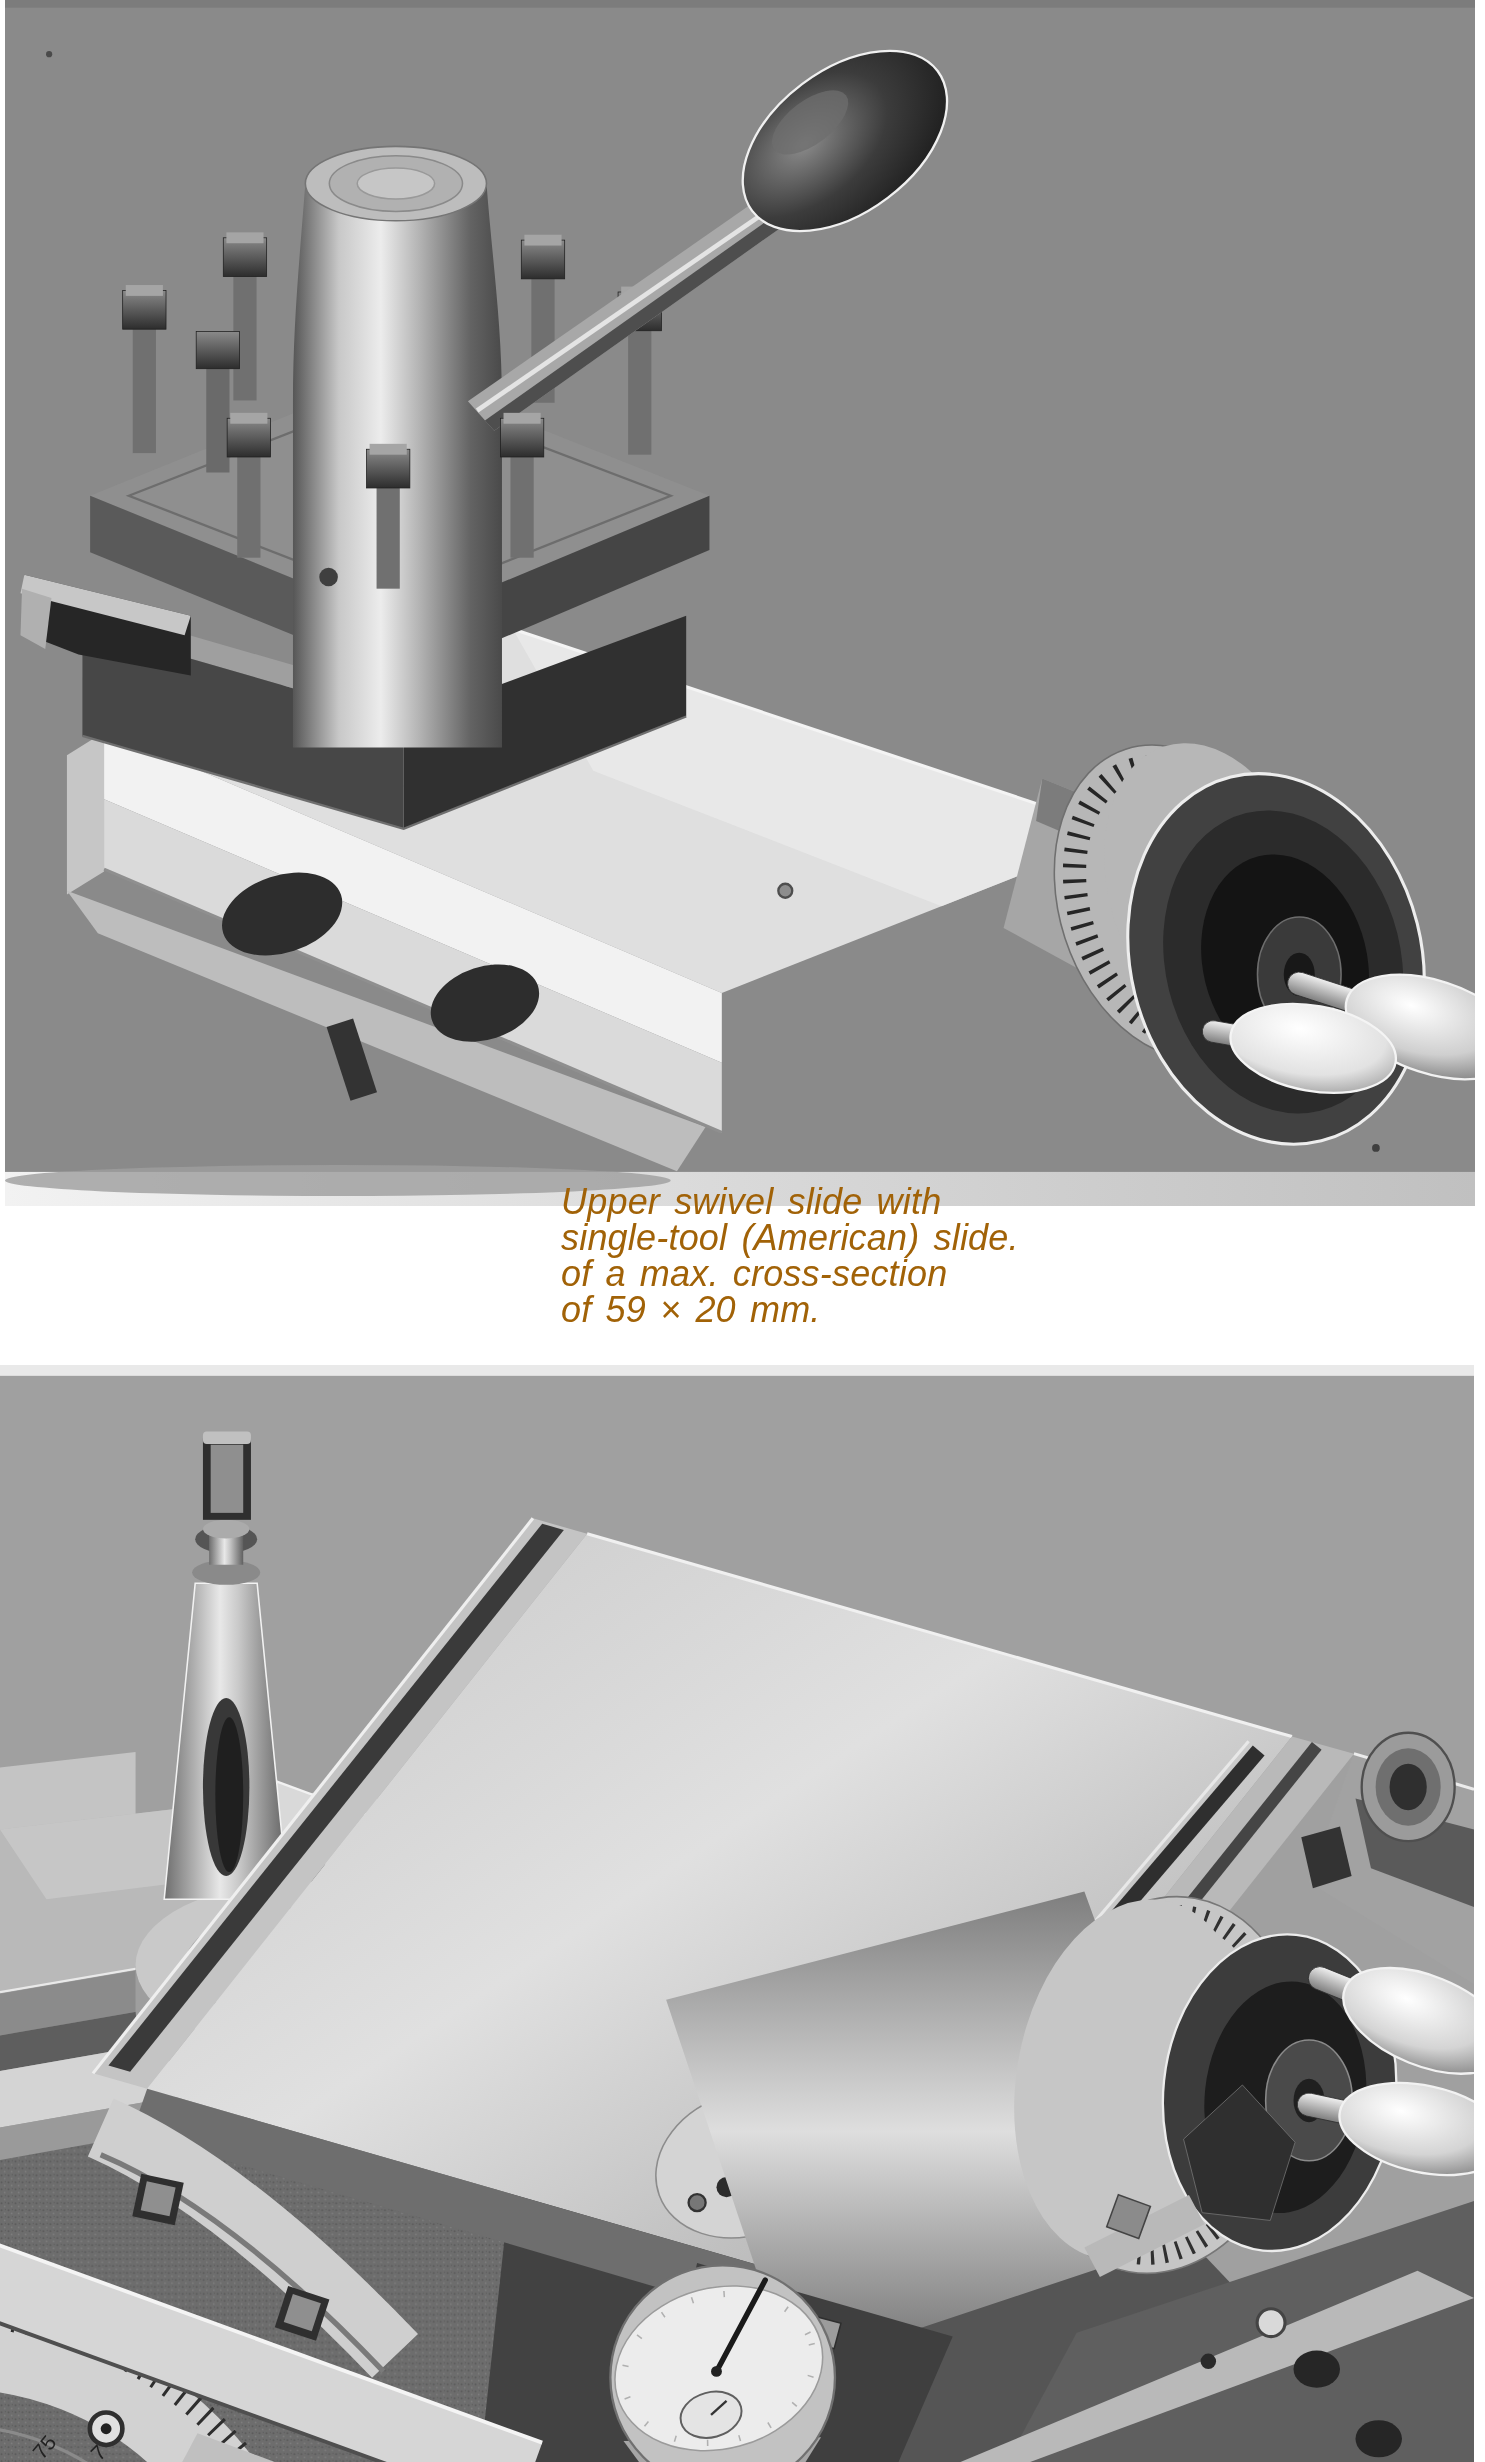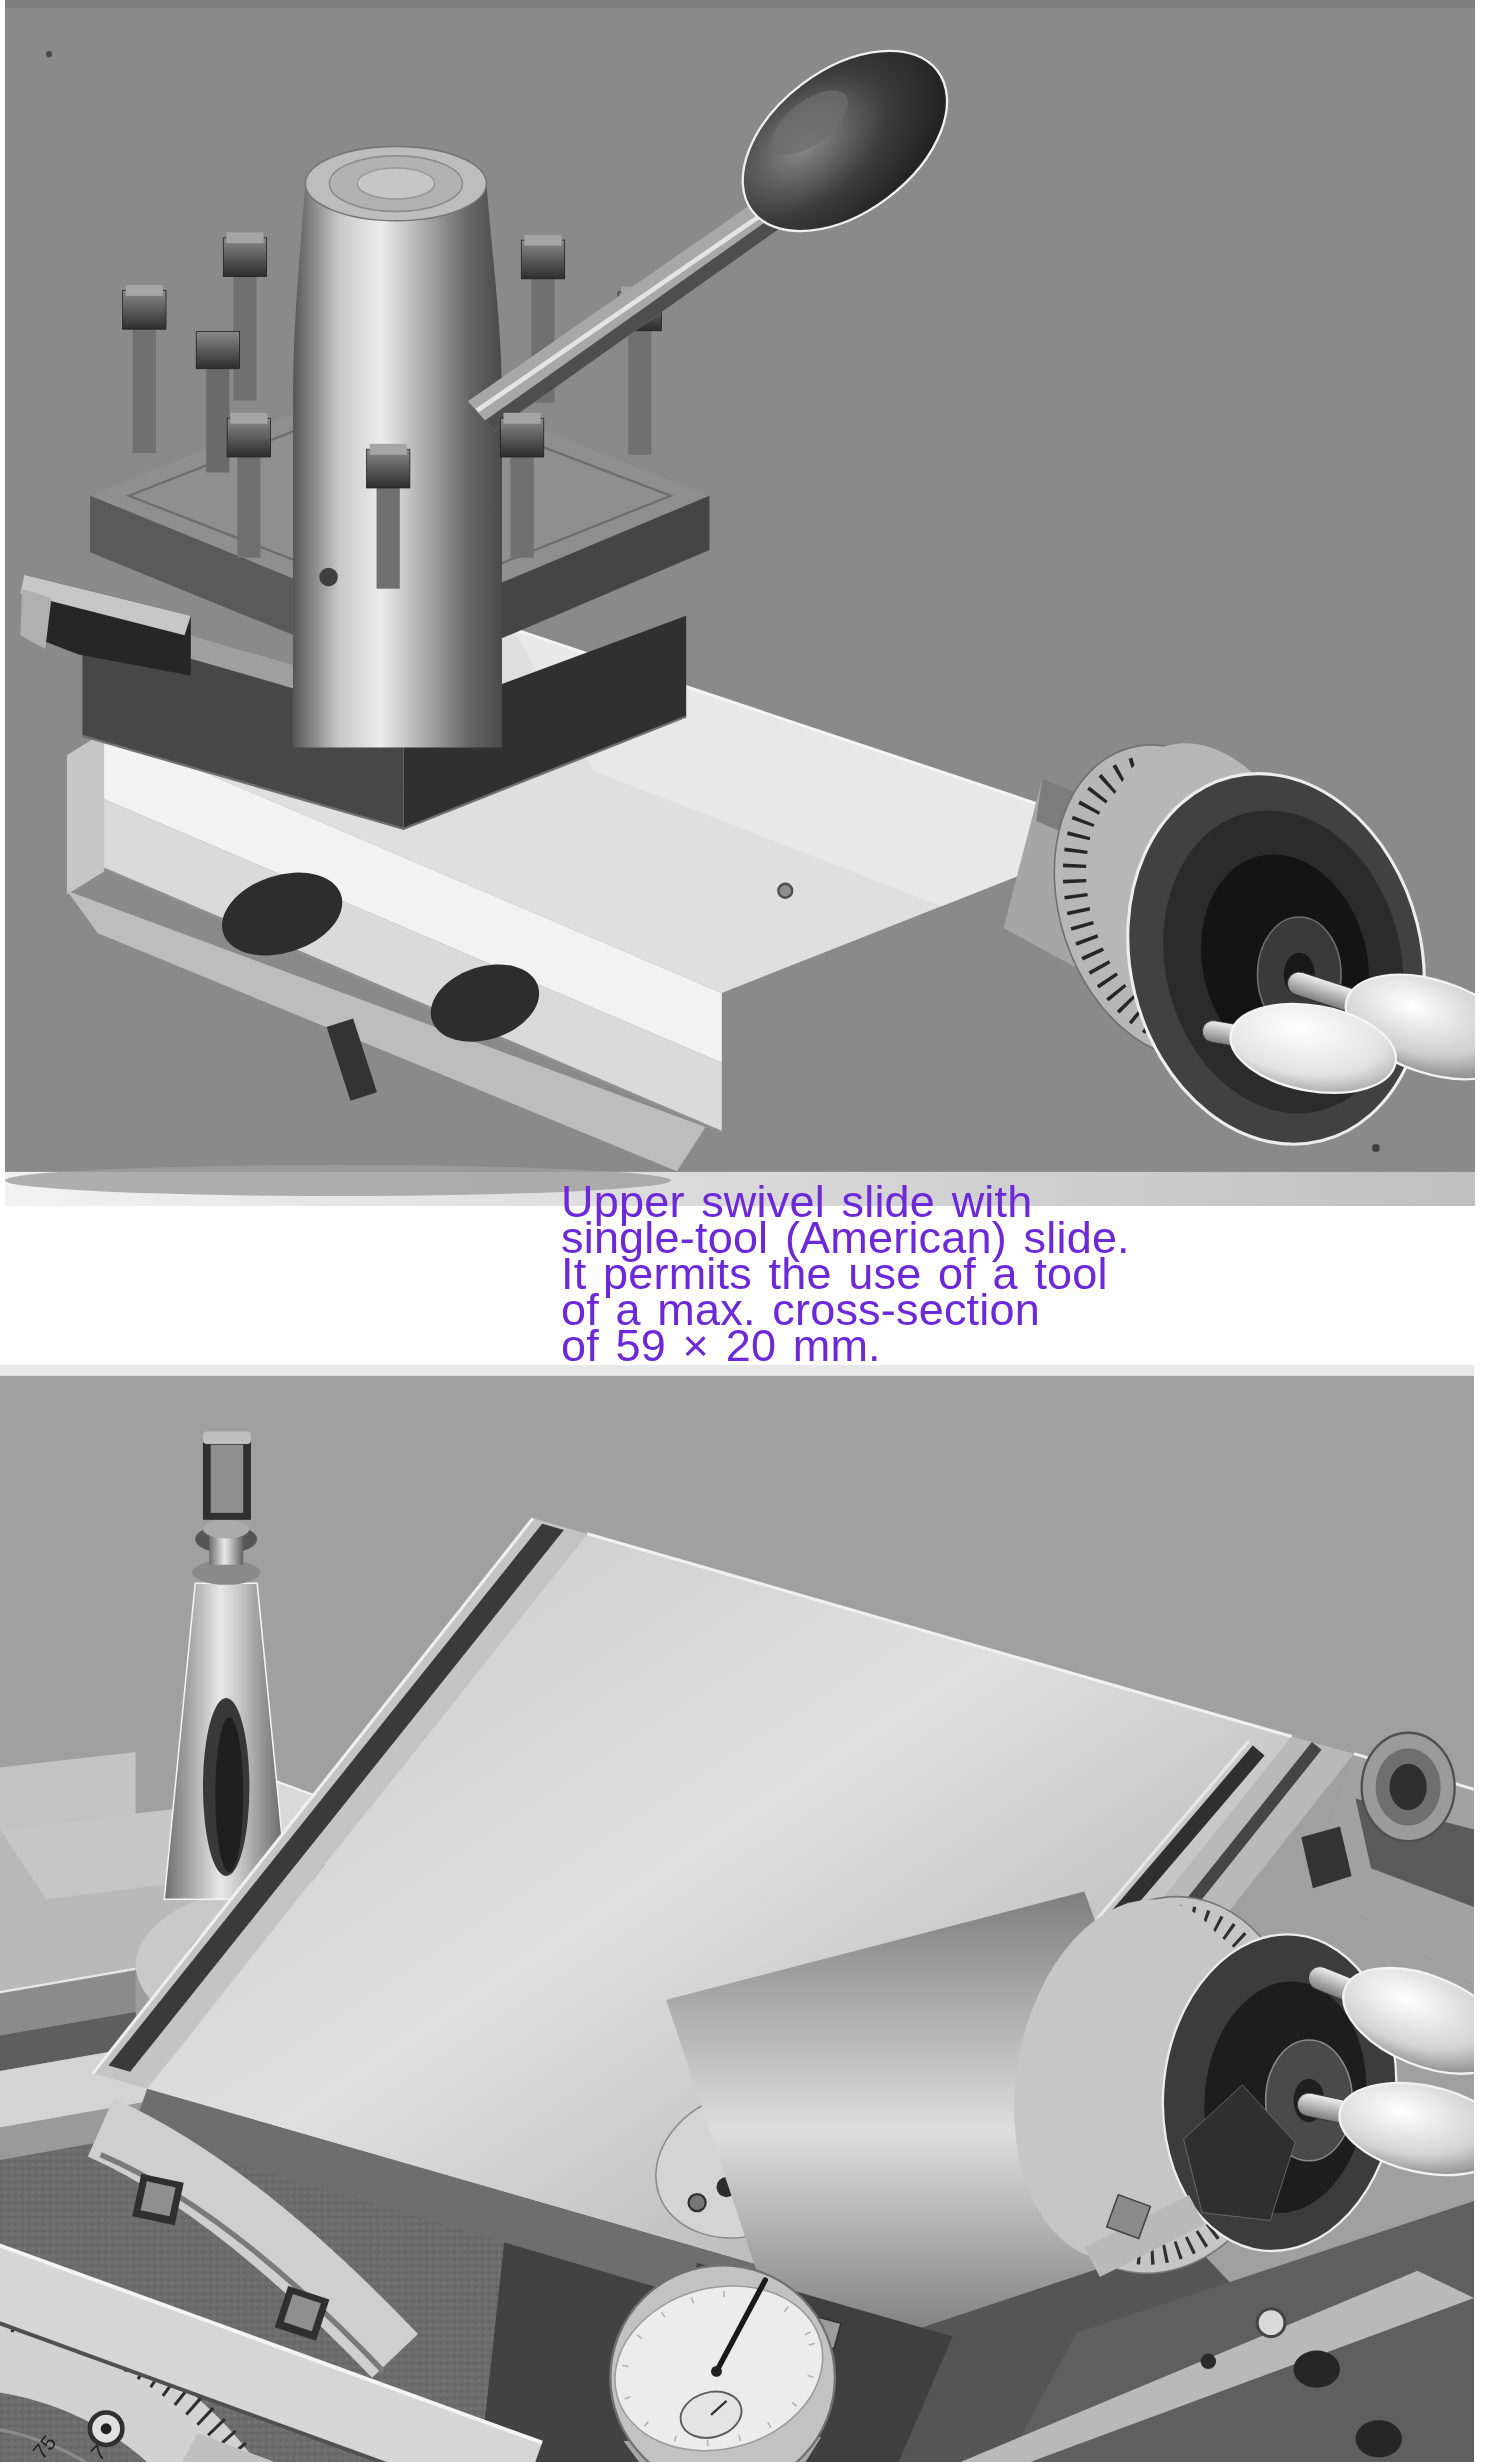--- a/index.html
+++ b/index.html
@@ -11,25 +11,26 @@
     overflow:hidden;
   }
   .page{position:absolute;inset:0;}
   figure.photo{margin:0;padding:0;position:absolute;display:block;}
   #photo1{left:4.6px;top:0;width:1470px;height:1206px;}
   #photo2{left:0;top:1365px;width:1474px;height:1097px;}
   figure.photo svg{display:block;width:100%;height:100%;}
   .caption{
     position:absolute;
     left:561px;top:1184px;width:465px;
-    color:#6d28d9;
-    font-size:45px;
+    color:#a16207;
+    font-size:36px;
     line-height:36px;
     letter-spacing:0.2px;
     word-spacing:3.9px;
+    font-style:italic;
   }
   .caption .cline{white-space:nowrap;}
 </style>
 </head>
 <body>
 
 <div class="page">
 
   <figure class="photo" id="photo1">
     <svg viewBox="0 0 1899 1557" preserveAspectRatio="none">
@@ -207,21 +208,20 @@
       </g>
 
       <circle cx="57" cy="70" r="4" fill="#4a4a4a"></circle>
       <circle cx="1771" cy="1482" r="5" fill="#3f3f3f"></circle>
     </svg>
   </figure>
 
   <div class="caption">
     <div class="cline">Upper swivel slide with</div>
     <div class="cline">single-tool (American) slide.</div>
-    <div class="cline">It permits the use of a tool</div>
     <div class="cline">of a max. cross-section</div>
     <div class="cline">of 59 × 20 mm.</div>
   </div>
 
   <figure class="photo" id="photo2">
     <svg viewBox="0 0 1903 1417" preserveAspectRatio="none">
       <defs>
         <linearGradient id="p2post" x1="0" y1="0" x2="1" y2="0">
           <stop offset="0" stop-color="#6e6e6e"></stop>
             <stop offset="0.45" stop-color="#e8e8e8"></stop>

